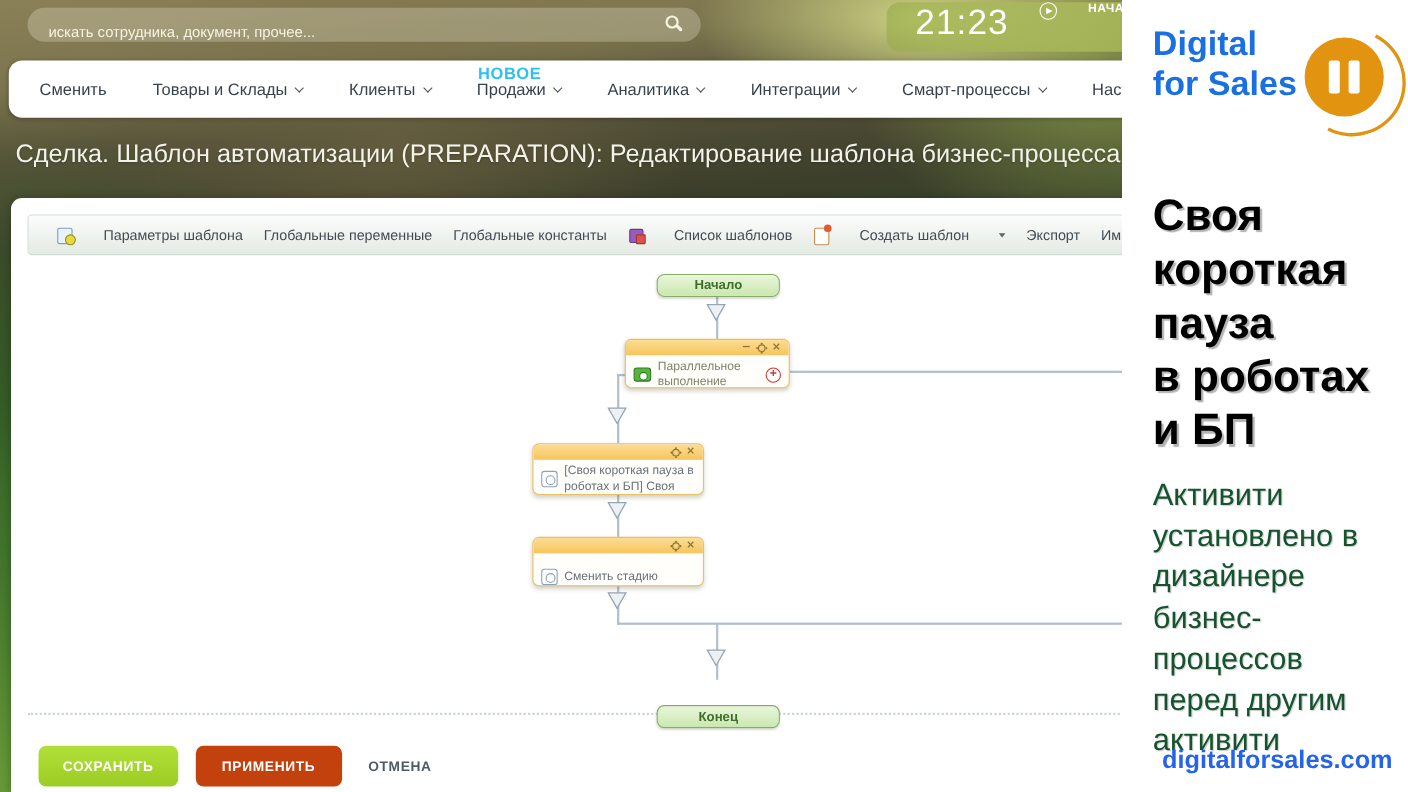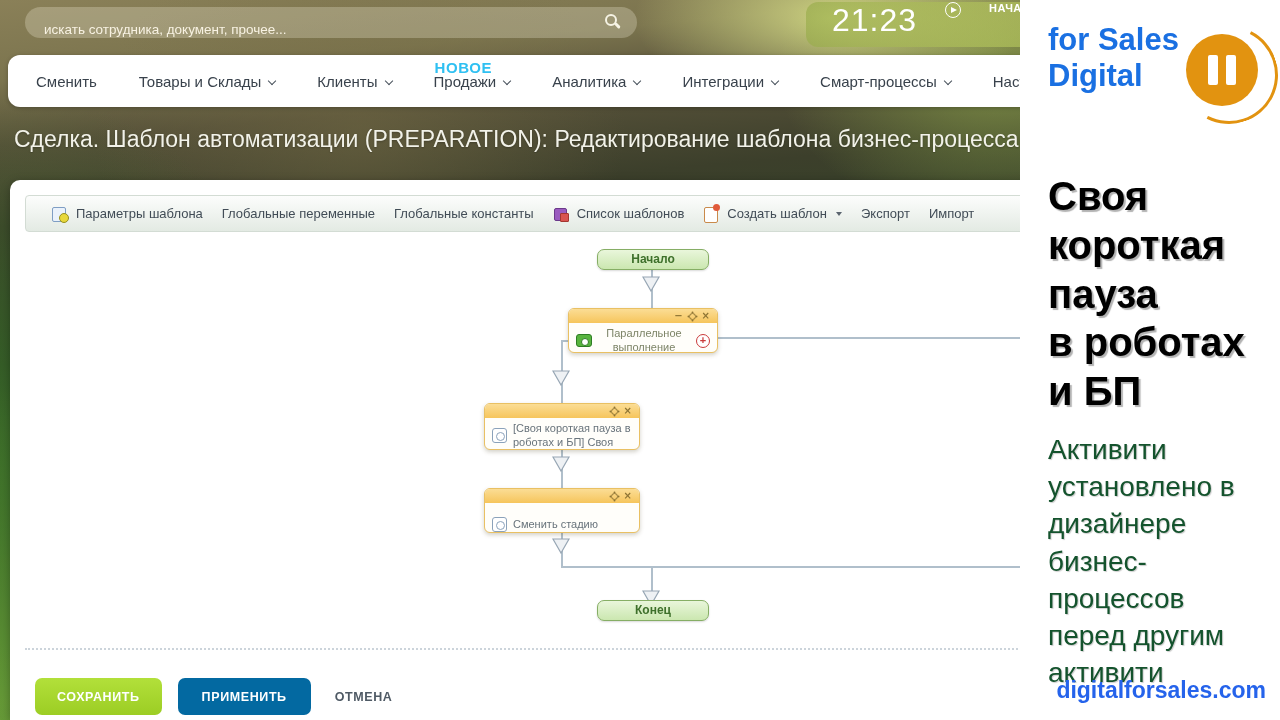--- a/index.html
+++ b/index.html
@@ -58,21 +58,21 @@
     text-shadow:0 1px 2px rgba(0,0,0,0.25); }
   .page-title-row .star { font-size:20px; color:#eeE8d6; margin-left:10px; opacity:0.9; }
 
   
   .canvas { position:absolute; left:10px; top:180px; width:1030px; height:540px; background:#fff;
     border-radius:10px 10px 0 0; z-index:2; box-shadow:0 2px 10px rgba(0,0,0,0.3); }
 
   .toolbar { position:absolute; left:15px; top:15px; width:1000px; height:37px;
     background:linear-gradient(#fcfdfc, #e3eae3); border:1px solid #d3dcd4; border-radius:4px;
     display:flex; align-items:center; padding-left:26px; gap:19px; }
-  .tb-item { display:flex; align-items:center; gap:7px; font-size:13px; color:#414c56;
+  .tb-item { display:flex; align-items:center; gap:25px; font-size:13px; color:#414c56;
     cursor:pointer; flex:none; }
   .ic { width:17px; height:16px; position:relative; display:inline-block; flex:none; }
   .ic-params::before { content:""; position:absolute; left:0; top:1px; width:12px; height:13px;
     background:#eaf2fb; border:1px solid #7f9ec4; border-radius:2px; }
   .ic-params::after { content:""; position:absolute; right:0; bottom:-1px; width:8px; height:8px;
     border-radius:50%; background:#e8d83c; border:1px solid #96901f; }
   .ic-list::before { content:""; position:absolute; left:1px; top:2px; width:11px; height:11px;
     background:#9a5bbf; border:1px solid #6b3a8a; border-radius:2px; }
   .ic-list::after { content:""; position:absolute; right:1px; bottom:0; width:7px; height:7px;
     background:#d9534f; border:1px solid #a33630; border-radius:1px; }
@@ -98,41 +98,41 @@
     box-shadow:0 2px 4px rgba(80,70,40,0.25); z-index:3; overflow:hidden; }
   .blk .hdr { height:14px; background:linear-gradient(#fbdd95, #f6c55c);
     display:flex; justify-content:flex-end; align-items:center; gap:6px; padding:0 7px; }
   .h-glyph { font-size:10px; line-height:10px; color:#8d7434; font-weight:bold; cursor:pointer;
     font-family:"DejaVu Sans", sans-serif; }
   .gear-ico { width:7px; height:7px; border:1.5px solid #8d7434; border-radius:50%;
     display:inline-block; cursor:pointer;
     box-shadow:0 -4px 0 -2.5px #8d7434, 0 4px 0 -2.5px #8d7434, -4px 0 0 -2.5px #8d7434, 4px 0 0 -2.5px #8d7434; }
   .blk .bod { display:flex; align-items:center; padding:4px 7px; gap:6px; }
   .blk-txt { font-size:11px; line-height:1.25; color:#68737b; flex:1; }
-  .blk-txt.greenish { color:#7d8467;text-align:center; }
+  .blk-txt.greenish { color:#7d8467; }
 
   .par-icon { width:16px; height:13px; background:#58b43e; border:1px solid #2e7d24; border-radius:3px;
     position:relative; flex:none; }
   .par-icon::after { content:""; position:absolute; left:4px; top:2.5px; width:6px; height:6px;
     background:#fff; border-radius:50%; border:1px solid #2e7d24; }
   .act-icon { width:15px; height:15px; background:#fff; border:1px solid #8ba2ba; border-radius:3px;
     position:relative; flex:none; }
   .act-icon::after { content:""; position:absolute; left:3px; top:3px; width:7px; height:7px;
     border:1px solid #8ba2ba; border-radius:50%; }
   .add-btn { width:14px; height:14px; border-radius:50%; background:#fff; border:1.5px solid #c93a3a;
     color:#c93a3a; font-size:11px; line-height:11px; text-align:center; font-weight:bold;
     cursor:pointer; flex:none; }
 
   
   .dotline { position:absolute; left:15px; top:468px; width:1000px; border-top:2px dotted #ccd4db; }
   .btn-row { position:absolute; left:25px; top:481px; display:flex; align-items:center; gap:16px;margin-top:17px; }
   .btn-row button { font-family:"Liberation Sans",sans-serif; font-size:12.5px; font-weight:bold;
     letter-spacing:0.6px; border:none; cursor:pointer; height:37px; border-radius:7px; }
   .save  { background:linear-gradient(#b2e03a, #9ccd24); color:#fff; padding:0 22px; }
-  .apply { background:#0369a1; color:#fff; padding:0 24px; }
+  .apply { background:#c2410c; color:#fff; padding:0 24px; }
   .cancel{ background:transparent; color:#4f5a65; padding:0 8px; }
 
   
   .sidebar { position:absolute; left:1020px; top:0; width:260px; height:720px; background:#fff;
     z-index:10; padding:22px 14px 16px 28px; }
   .brand-row { position:relative; height:92px; }
   .brand { font-size:31px; font-weight:bold; color:#1a70e2; line-height:1.16; }
   .pause-logo { position:absolute; right:8px; top:12px; width:72px; height:72px; border-radius:50%;
     background:#e29310; display:flex; align-items:center; justify-content:center; gap:8px; }
   .pause-logo::after { content:""; position:absolute; left:-6px; top:-8px; width:92px; height:92px;
@@ -246,21 +246,21 @@
     <svg class="arrow" style="left:542px; top:358px;" width="18" height="16">
         <path d="M1 1 L17 1 L9 15 Z" fill="#eef1f4" stroke="#97a6b4" stroke-width="1.2"></path>
       </svg>
     <div class="fl h" style="left:551px; top:386px; width:479px;"></div>
     <div class="fl v" style="left:641px; top:387px; height:51px;"></div>
     <svg class="arrow" style="left:632px; top:410px;" width="18" height="16">
         <path d="M1 1 L17 1 L9 15 Z" fill="#eef1f4" stroke="#97a6b4" stroke-width="1.2"></path>
       </svg>
 
     <div class="node" style="left:587px; top:69px;">Начало</div>
-    <div class="node" style="left:587px; top:420px;">Конец</div>
+    <div class="node" style="left:587px; top:461px;">Конец</div>
 
     <div class="blk" style="left:558px; top:128px; width:150px; height:45px;">
       <div class="hdr">
         <span class="h-glyph">−</span>
         <span class="gear-ico"></span>
         <span class="h-glyph">×</span>
       </div>
       <div class="bod">
         <span class="par-icon"></span>
         <span class="blk-txt greenish">
@@ -298,22 +298,22 @@
     <div class="btn-row">
       <button class="save">СОХРАНИТЬ</button>
       <button class="apply">ПРИМЕНИТЬ</button>
       <button class="cancel">ОТМЕНА</button>
     </div>
   </div>
 
   <aside class="sidebar">
     <div class="brand-row">
       <div class="brand">
+        <div>Digital</div>
         <div>for Sales</div>
-        <div>Digital</div>
       </div>
       <div class="pause-logo">
         <span class="pause-bar"></span>
           <span class="pause-bar"></span>
       </div>
     </div>
     <h2 class="promo-heading">Своя короткая пауза
 в роботах и БП</h2>
     <p class="promo-body">Активити установлено в дизайнере бизнес-процессов перед другим активити</p>
     <div class="site">digitalforsales.com</div>

